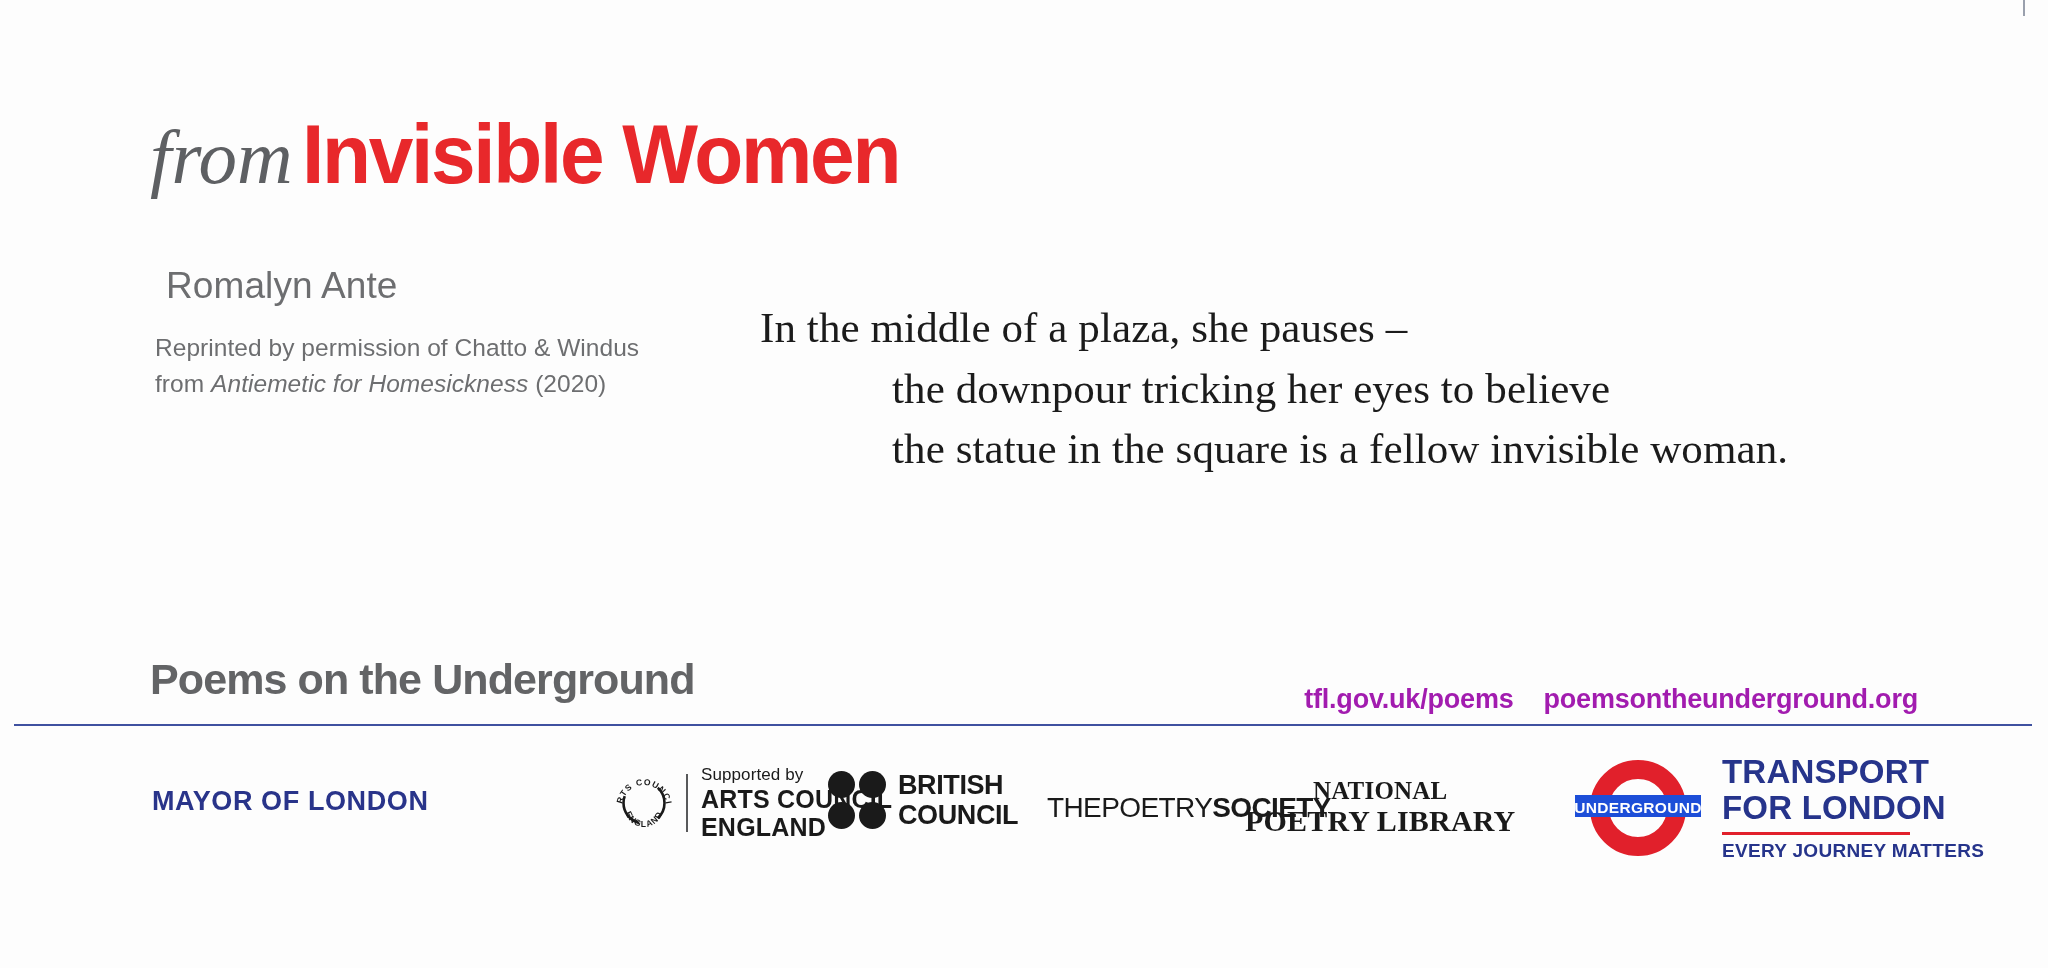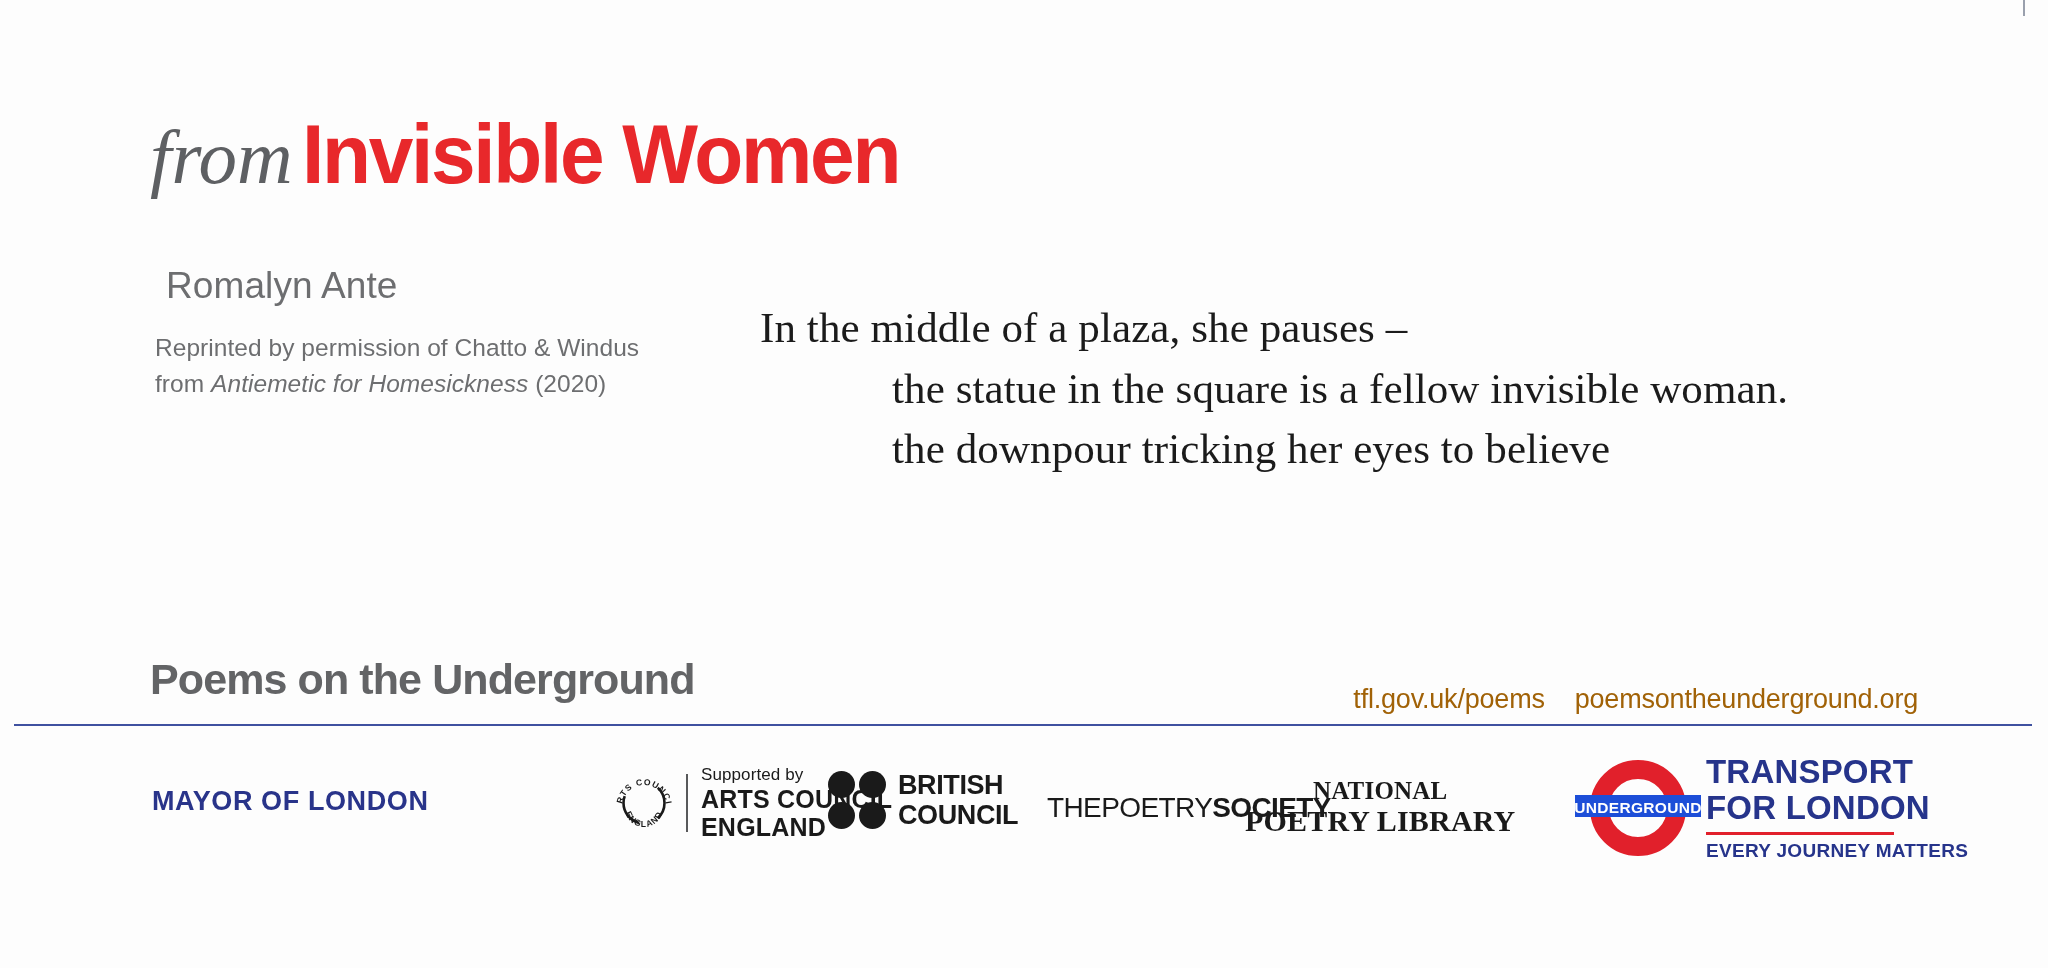--- a/index.html
+++ b/index.html
@@ -78,21 +78,21 @@
   .poem .line.ind { padding-left:132px; }
 
   
   .potu {
     position:absolute; left:150px; top:655px;
     font-size:43px; font-weight:bold; color:#636466;
     letter-spacing:-0.9px;
   }
   .urls {
     position:absolute; right:130px; top:684px;
-    font-size:27px; font-weight:normal; color:#a16207;
+    font-size:27px; font-weight:bold; color:#a21caf;
     letter-spacing:-0.2px;
     display:flex; gap:30px;
   }
 
   .rule {
     position:absolute; left:14px; top:724px;
     width:2018px; height:2px; background:#3f51a0;
   }
 
   
@@ -144,21 +144,21 @@
     border:19px solid #e1202b; box-sizing:border-box;
   }
   .roundel .bar {
     position:absolute; left:-7px; top:43px;
     width:126px; height:22px; background:#1d4ed8;
     display:flex; align-items:flex-end; justify-content:center;
   }
   .roundel .bar span {
     color:#ffffff; font-size:15.5px; font-weight:bold; letter-spacing:0.3px;
   }
-  .tfl-text { margin-left:12px; }
+  .tfl-text { margin-left:28px; }
   .tfl-l1, .tfl-l2 {
     font-size:33px; font-weight:bold; color:#26348b;
     line-height:1.08; letter-spacing:0.2px;
   }
   .tfl-rule { width:188px; height:3px; background:#e1202b; margin:7px 0 5px; }
   .tfl-l3 { font-size:19px; font-weight:bold; color:#26348b; letter-spacing:0.3px; }
 </style>
 </head>
 <body>
 
@@ -174,22 +174,22 @@
   <div class="author">Romalyn Ante</div>
 
   <div class="credit">
     <div>Reprinted by permission of Chatto &amp; Windus</div>
     <div><span>from </span><i>Antiemetic for Homesickness</i><span> (2020)</span></div>
   </div>
 
   <div class="poem">
     <div class="stanza">
       <div class="line">In the middle of a plaza, she pauses –</div>
+      <div class="line ind">the downpour tricking her eyes to believe</div>
       <div class="line ind">the statue in the square is a fellow invisible woman.</div>
-      <div class="line ind">the downpour tricking her eyes to believe</div>
     </div>
   </div>
 
   <div class="potu">Poems on the Underground</div>
 
   <div class="urls">
     <span>tfl.gov.uk/poems</span>
     <span>poemsontheunderground.org</span>
   </div>
 

